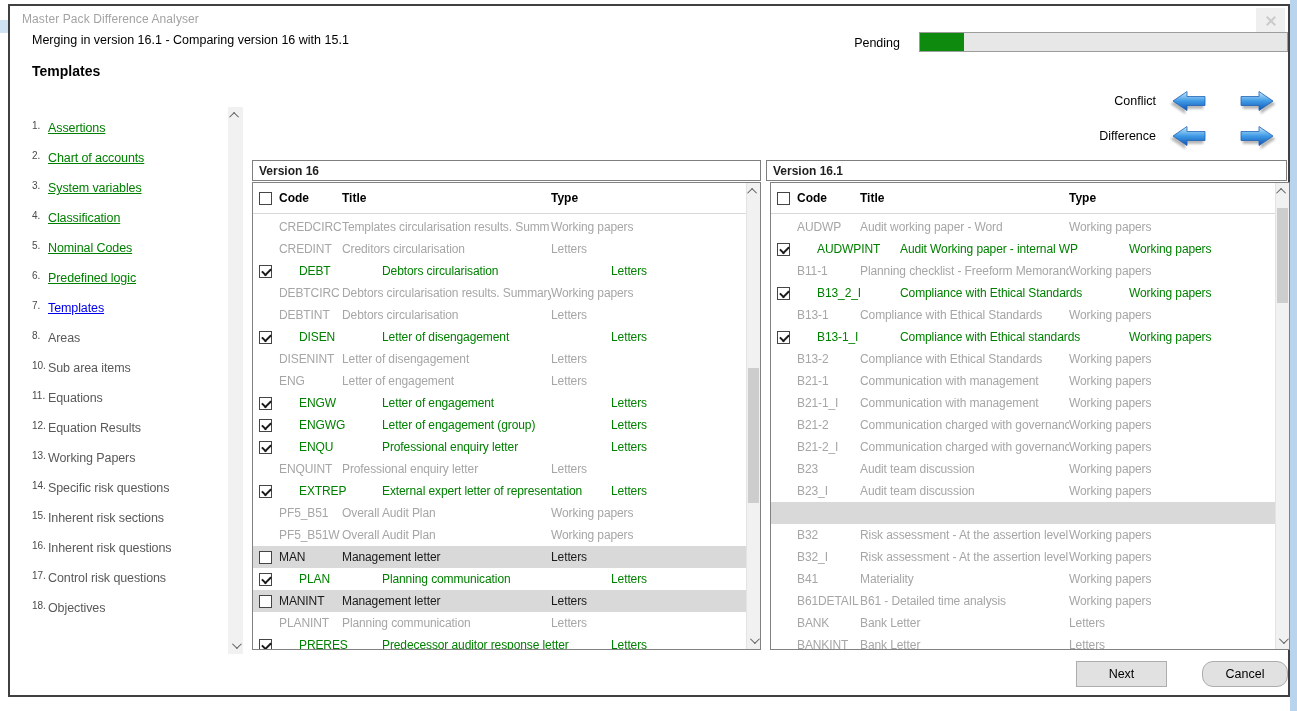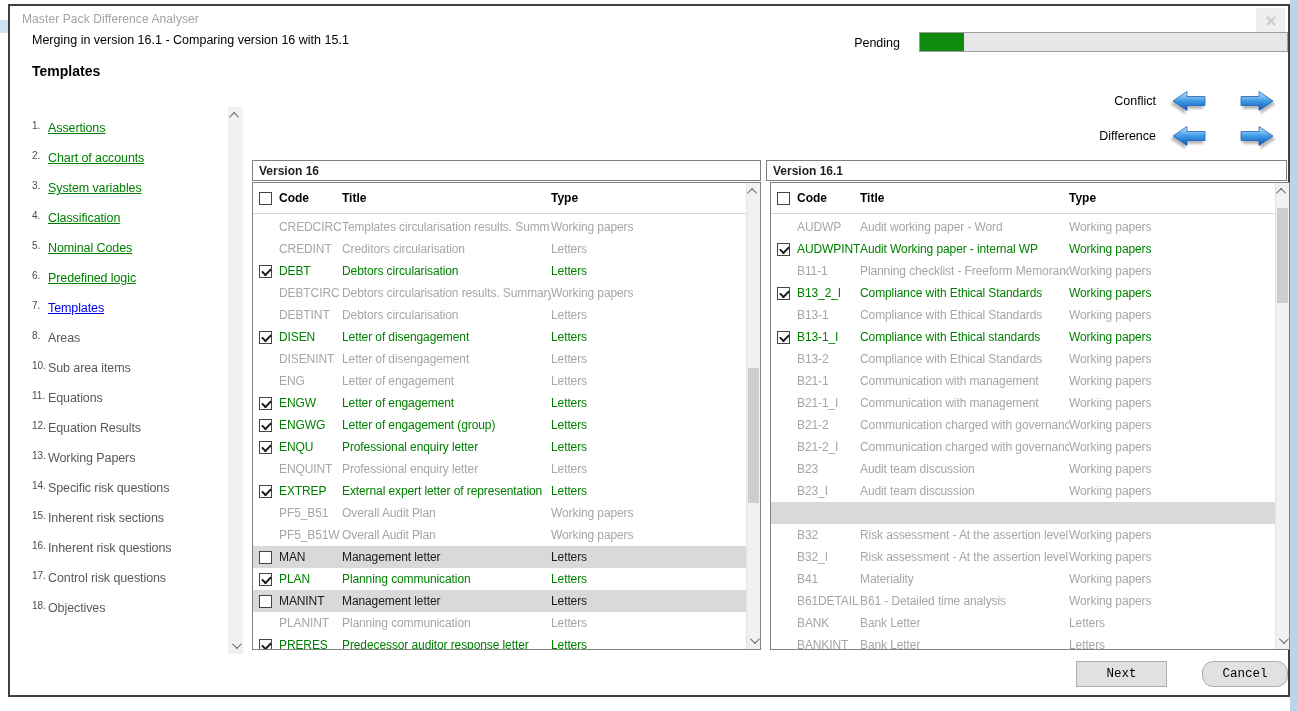--- a/index.html
+++ b/index.html
@@ -76,31 +76,31 @@
   .t-left{left:242px;top:176px;width:509px;height:468px;}
   .t-right{left:760px;top:176px;width:520px;height:468px;}
   .thead{position:absolute;left:0;top:0;right:14px;height:31px;display:flex;align-items:center;border-bottom:1px solid #d9d9d9;font-weight:bold;font-size:12px;color:#000;}
   .rows{position:absolute;left:0;top:33px;right:14px;bottom:0;overflow:hidden;}
   .trow{height:22px;display:flex;align-items:center;font-size:12px;letter-spacing:-0.1px;white-space:nowrap;}
   .cbwrap{flex:0 0 26px;width:26px;padding-left:6px;}
   .c-code{flex:0 0 63px;overflow:hidden;}
   .c-title{flex:0 0 209px;overflow:hidden;}
   .c-type{flex:1;overflow:hidden;}
   .r-unchanged{color:var(--unchanged-gray);}
-  .r-selected{color:var(--selected-green);}
+  .r-selected{color:var(--selected-green);gap:20px;}
   .r-conflict{background:var(--conflict-bg);color:#1a1a1a;}
   .r-empty{background:var(--conflict-bg);}
   .cb{display:block;width:13px;height:13px;border:1px solid #454545;background:#fff;position:relative;}
   .cb.checked::after{content:"";position:absolute;left:2px;top:2px;width:7px;height:4px;border-left:2px solid #1a1a1a;border-bottom:2px solid #1a1a1a;transform:rotate(-45deg);}
   .tbl .vscroll{right:0;top:0;bottom:0;width:14px;border-left:1px solid #e3e3e3;}
   .thumb-left{top:185px;height:135px;}
   .thumb-right{top:25px;height:95px;}
 
   
-  .btn{position:absolute;height:26px;background:#e1e1e1;border:1px solid #adadad;font-size:12.5px;color:#000;display:flex;align-items:center;justify-content:center;font-family:Liberation Mono, monospace;}
+  .btn{position:absolute;height:26px;background:#e1e1e1;border:1px solid #adadad;font-size:12.5px;color:#000;display:flex;align-items:center;justify-content:center;font-family:Liberation Sans, sans-serif;}
   .btn-next{left:1066px;top:655px;width:91px;}
   .btn-cancel{left:1192px;top:655px;width:86px;border-radius:11px;}
 </style>
 </head>
 <body>
 
 <svg width="0" height="0" style="position:absolute" aria-hidden="true">
   <defs>
     <linearGradient id="arrowGrad" x1="0" y1="0" x2="0" y2="1">
       <stop offset="0" stop-color="#c8ecfb"></stop>

